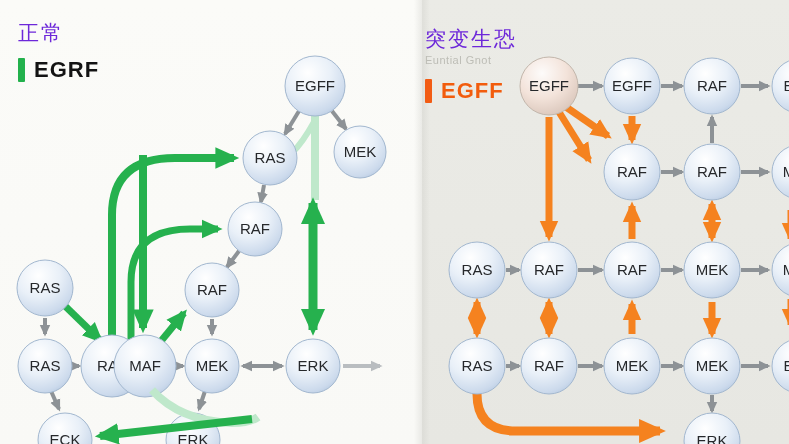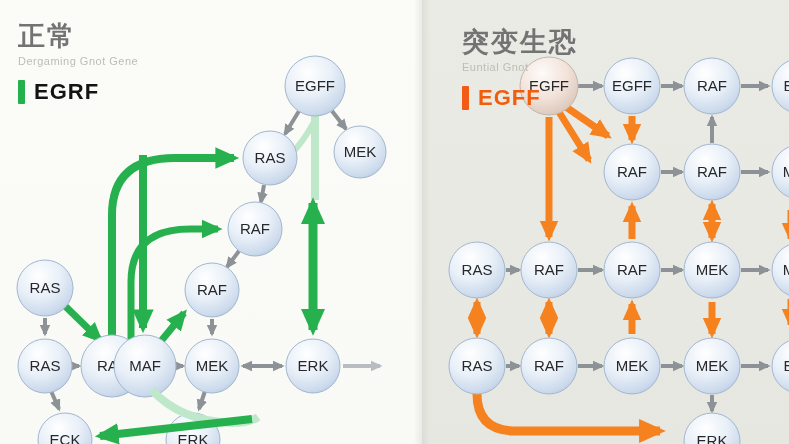--- a/index.html
+++ b/index.html
@@ -8,22 +8,22 @@
     position:relative;width:789px;height:444px;overflow:hidden;
     font-family:"Liberation Sans",sans-serif;background:#e9e9e4;
   }
   .panel{position:absolute;top:0;height:444px;}
   .panel.left{left:0;width:422px;background:linear-gradient(180deg,#fbfbf8 0%,#f9f9f6 100%);}
   .panel.right{left:422px;width:367px;background:linear-gradient(180deg,#ebebe6 0%,#e7e7e2 100%);}
   .divider{position:absolute;top:0;left:414px;width:16px;height:444px;
     background:linear-gradient(90deg,rgba(251,251,248,0) 0%,rgba(210,210,205,.45) 55%,rgba(233,233,228,0) 100%);}
   .hdr{position:absolute;z-index:5;}
   .hdr.left-hdr{left:18px;top:20px;}
-  .hdr.right-hdr{left:462px;top:26px;}
-  .hdr .title{font-size:27px;font-weight:bold;color:#737373;letter-spacing:2px;line-height:1.2;}
+  .hdr.right-hdr{left:425px;top:26px;}
+  .hdr .title{font-size:21px;font-weight:normal;color:#6d28d9;letter-spacing:2px;line-height:1.2;}
   .hdr .subtitle{font-size:11px;color:#bdbdb6;margin-top:3px;letter-spacing:.5px;}
   .gene{display:flex;align-items:center;margin-top:13px;}
   .gene .bar{display:inline-block;width:7px;height:24px;margin-right:9px;border-radius:1px;}
   .gene .lbl{font-size:22px;font-weight:800;letter-spacing:1px;line-height:1;}
   svg#diagram{position:absolute;left:0;top:0;z-index:3;}
 </style>
 </head>
 <body>
 
 <div id="stage">
@@ -244,21 +244,20 @@
         <g>
           <circle cx="712" cy="441" r="28" fill="url(#grad-blue)" stroke="#a2b7cf" stroke-width="1"></circle>
           <text x="712" y="446" text-anchor="middle" font-family="&quot;Liberation Sans&quot;,sans-serif" font-size="15" fill="#26282b">ERK</text>
         </g>
       </g>
       <g></g>
     </svg>
 
   <div class="hdr left-hdr">
     <div class="title">正常</div>
-    <div class="subtitle">Dergaming Gnot Gene</div>
     <div class="gene">
       <span class="bar" style="background: rgb(34, 177, 76);"></span>
       <span class="lbl" style="color: rgb(19, 19, 19);">EGRF</span>
     </div>
   </div>
 
   <div class="hdr right-hdr">
     <div class="title">突变生恐</div>
     <div class="subtitle">Euntial Gnot</div>
     <div class="gene">

